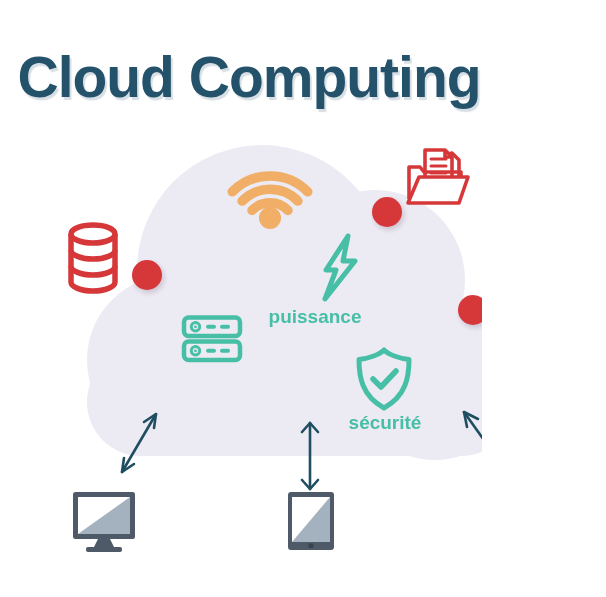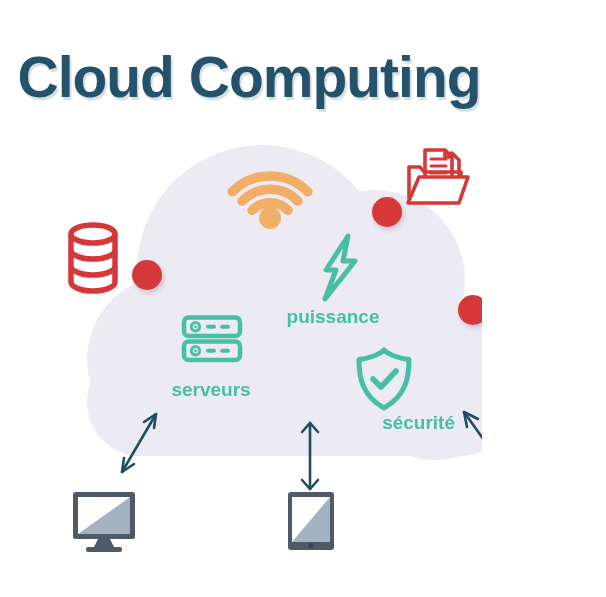--- a/index.html
+++ b/index.html
@@ -33,23 +33,23 @@
   .dot-1{left:132px;top:260px;}
   .dot-2{left:372px;top:197px;}
   .dot-3{left:458px;top:295px;}
   
   .abs{position:absolute;}
   
   .cloud-label{
     position:absolute;width:140px;text-align:center;
     font-size:19px;font-weight:700;color:var(--teal);
   }
-  .label-power  {left:263px;top:306px;}
+  .label-power  {left:245px;top:306px;}
   .label-servers{left:141px;top:379px;}
-  .label-security{left:315px;top:412px;text-align:right;}
+  .label-security{left:315px;top:412px;}
 </style>
 </head>
 <body>
 
 <div id="canvas">
 
   <div class="title">Cloud Computing</div>
 
   <div>
     <div class="lobe lobe-main"></div>
@@ -86,21 +86,20 @@
       <circle cx="14.5" cy="11.8" r="1.4"></circle>
       <circle cx="14.5" cy="35.8" r="1.4"></circle>
     </g>
     <g style="stroke:var(--teal)" stroke-width="4" stroke-linecap="round">
       <line x1="27" y1="11.8" x2="33" y2="11.8"></line>
       <line x1="41" y1="11.8" x2="47" y2="11.8"></line>
       <line x1="27" y1="35.8" x2="33" y2="35.8"></line>
       <line x1="41" y1="35.8" x2="47" y2="35.8"></line>
     </g>
   </svg>
-  <div class="cloud-label label-servers">serveurs</div>
 
   <svg class="abs" style="left:353px;top:346px;" width="62" height="66" viewBox="0 0 62 66">
     <path d="M 31 4 C 26 9, 15 12.5, 6 13.5 C 6 31, 9 50, 31 62 C 53 50, 56 31, 56 13.5 C 47 12.5, 36 9, 31 4 Z" fill="none" style="stroke:var(--teal)" stroke-width="5" stroke-linejoin="round"></path>
     <polyline points="20,33 28,41 43,25" fill="none" style="stroke:var(--teal)" stroke-width="5.5" stroke-linecap="round" stroke-linejoin="round"></polyline>
   </svg>
   <div class="cloud-label label-security">sécurité</div>
 
   <svg class="abs" style="left:66px;top:221px;" width="54" height="78" viewBox="0 0 54 78">
     <g fill="none" style="stroke:var(--red)" stroke-width="5.5">
       <ellipse cx="27" cy="13" rx="22" ry="9"></ellipse>

